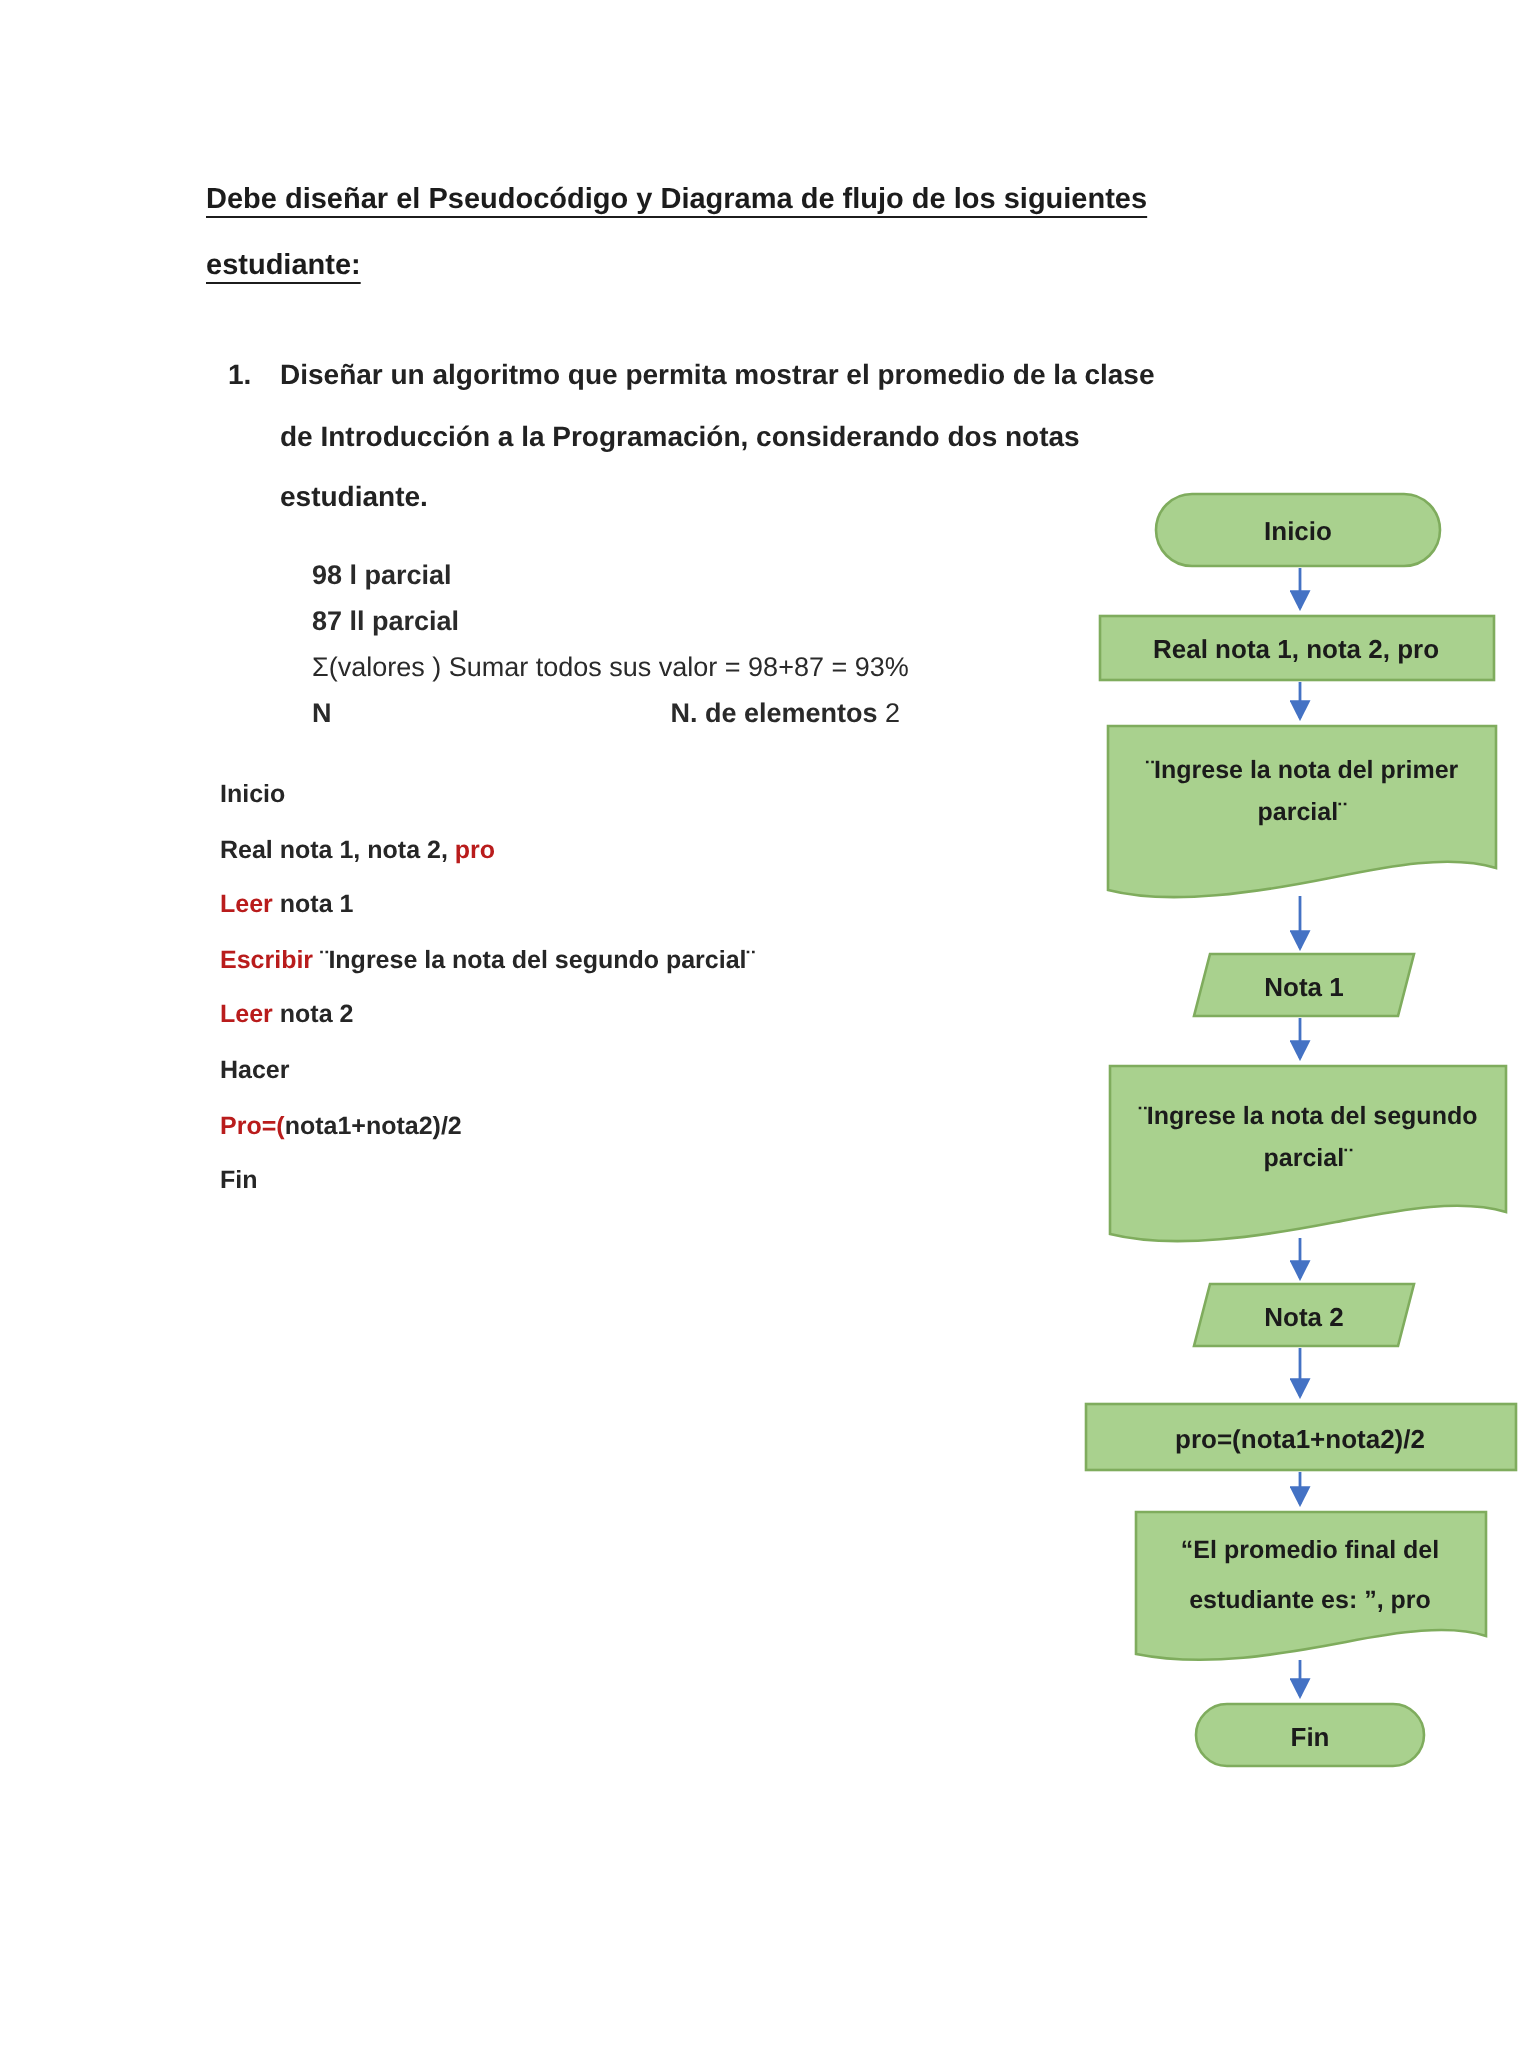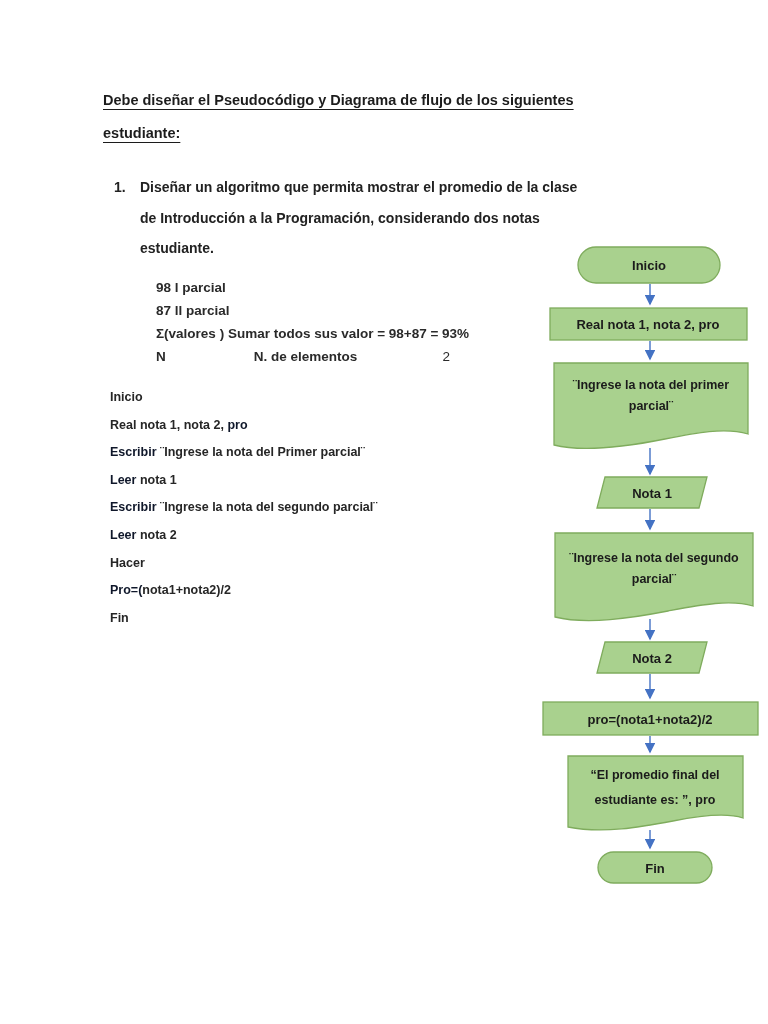--- a/index.html
+++ b/index.html
@@ -11,28 +11,28 @@
   .heading{position:absolute;left:103px;top:84px;font-size:14.5px;font-weight:bold;
     line-height:33px;color:#1c1c1c;}
   .heading .hline{text-decoration:underline;text-underline-offset:4px;}
   
   .exercise{position:absolute;left:114px;top:172px;display:flex;
     font-size:14px;font-weight:bold;line-height:30.5px;color:#222;}
   .exercise .num{width:26px;flex:0 0 auto;}
   
   .notes{position:absolute;left:156px;top:276px;font-size:13.5px;line-height:23px;
     font-weight:bold;color:#2a2a2a;}
-  .notes .light{font-weight:bold;}
+  .notes .light{font-weight:normal;}
   .notes .c1{display:inline-block;width:94px;}
-  .notes .c2{display:inline-block;width:185px;}
+  .notes .c2{display:inline-block;width:185px;text-align:right;}
   .notes .c3{font-weight:normal;}
   
   .pseudocode{position:absolute;left:110px;top:384px;font-size:12.5px;font-weight:bold;
     line-height:27.6px;color:#262626;white-space:nowrap;}
-  .kw{color:#0f172a;}
+  .kw{color:#b91c1c;}
   
   .flowchart{position:absolute;left:535px;top:240px;width:233px;height:660px;}
   .shape{fill:#a9d18e;stroke:#7fac5d;stroke-width:1.3;}
   .flow-line{stroke:#4472c4;stroke-width:1.4;}
   .stext{font-family:"Liberation Sans",sans-serif;font-weight:bold;fill:#1b1b1b;
     text-anchor:middle;font-size:13px;}
   .stext-sm{font-size:12.5px;}
 </style>
 </head>
 <body>
@@ -60,21 +60,20 @@
     <div>
       <span class="c1">N</span>
       <span class="c2">N. de elementos</span>
       <span class="c3">2</span>
     </div>
   </div>
 
   <div class="pseudocode">
       <div><span>Inicio</span></div>
       <div><span>Real nota 1, nota 2, </span><span class="kw">pro</span></div>
-      <div><span class="kw">Escribir </span><span>¨Ingrese la nota del Primer parcial¨</span></div>
       <div><span class="kw">Leer </span><span>nota 1</span></div>
       <div><span class="kw">Escribir </span><span>¨Ingrese la nota del segundo parcial¨</span></div>
       <div><span class="kw">Leer </span><span>nota 2</span></div>
       <div><span>Hacer</span></div>
       <div><span class="kw">Pro=(</span><span>nota1+nota2)/2</span></div>
       <div><span>Fin</span></div>
     </div>
 
   <svg class="flowchart" viewBox="0 0 233 660" width="233" height="660">
     <defs>

